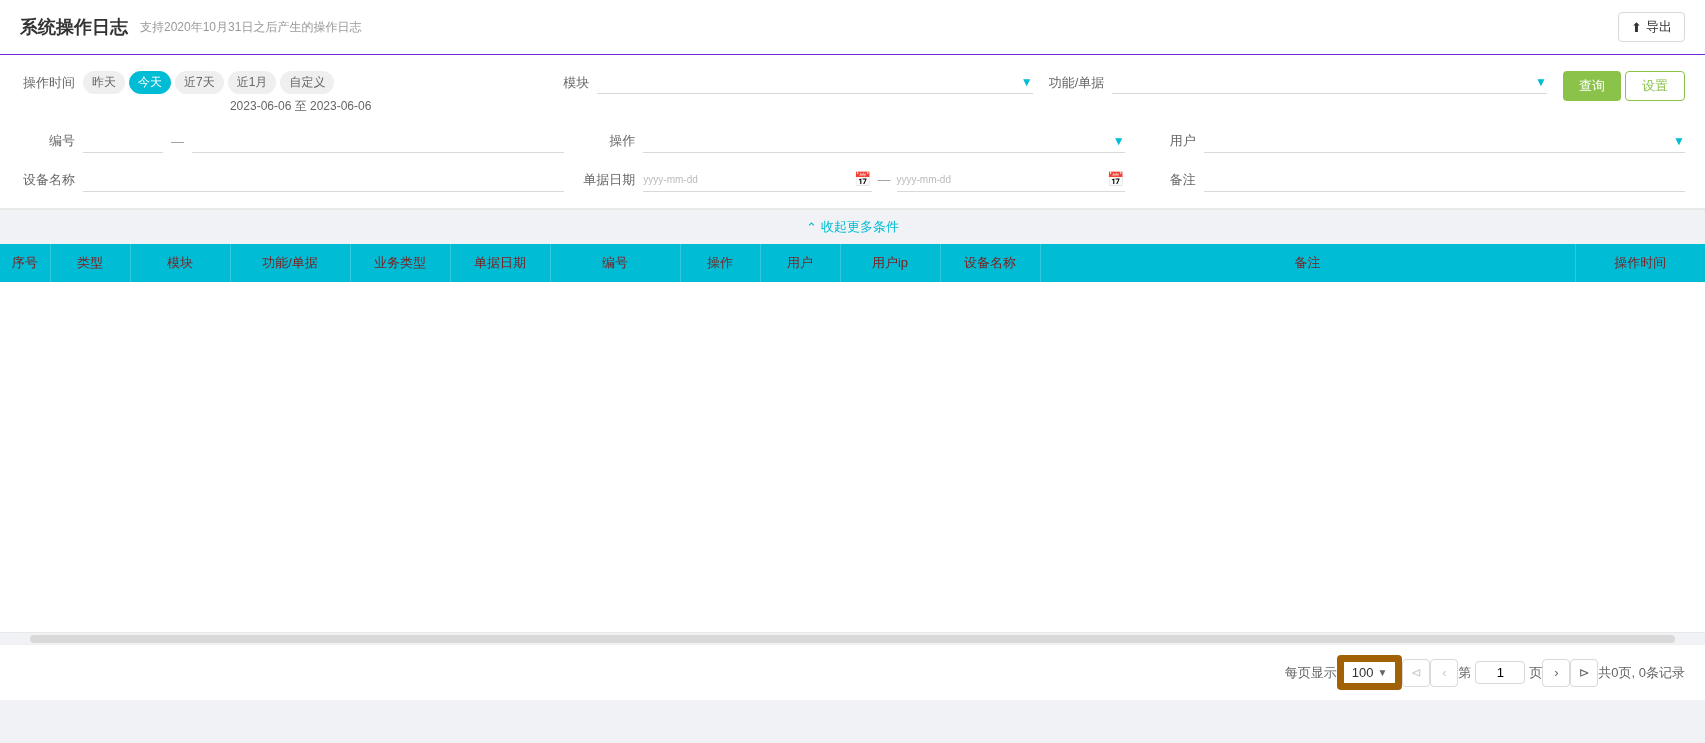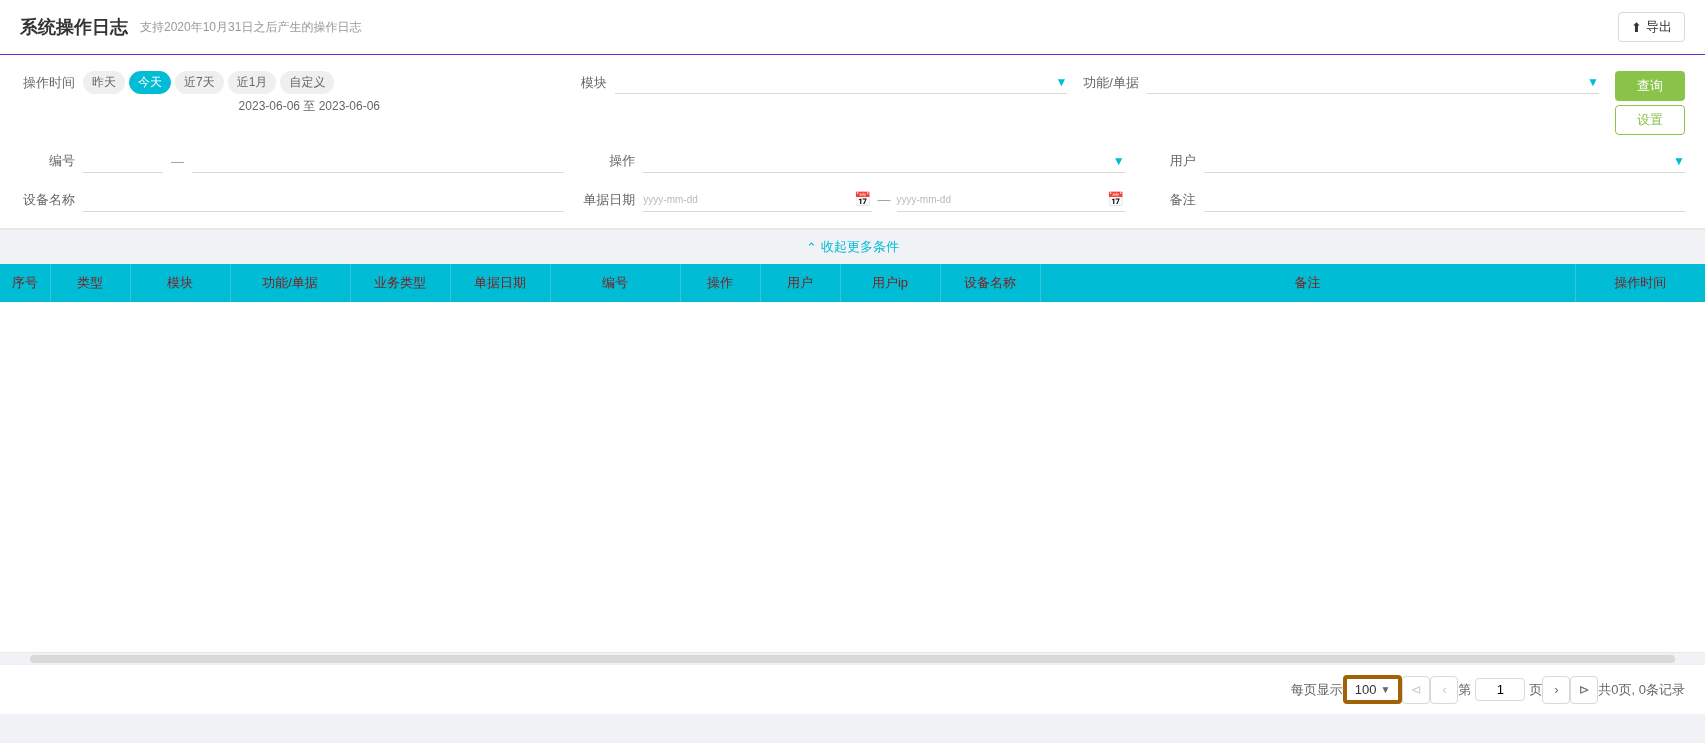--- a/index.html
+++ b/index.html
@@ -81,21 +81,21 @@
       display: flex; align-items: center;
       border-bottom: 1px solid #d9d9d9; padding: 4px 0;
       gap: 4px; flex: 1;
     }
     .date-placeholder { color: #bbb; font-size: 10px; flex: 1; }
     .calendar-icon { color: #00bcd4; font-size: 14px; cursor: pointer; }
 
     .dash { color: #999; }
 
     .action-buttons {
-      display: flex; flex-direction: column; gap: 4px; min-width: 70px;
+      display: flex; flex-direction: row; gap: 4px; min-width: 70px;
     }
     .query-btn {
       background: #8bc34a; border: none; border-radius: 4px;
       color: #fff; padding: 6px 16px; cursor: pointer; font-size: 13px;
       white-space: nowrap;
     }
     .settings-btn {
       background: #fff; border: 1px solid #8bc34a; border-radius: 4px;
       color: #8bc34a; padding: 5px 16px; cursor: pointer; font-size: 13px;
       white-space: nowrap;
@@ -143,21 +143,21 @@
     }
 
     .pagination-bar {
       display: flex; align-items: center; justify-content: flex-end;
       padding: 10px 20px; background: #fff;
       border-top: 1px solid #f0f0f0; gap: 0;
     }
     .page-size-label { color: #666; font-size: 13px; }
     .page-size-select {
       display: flex; align-items: center; gap: 4px;
-      border: 4px solid #a16207; border-radius: 4px;
+      border: 7px solid #a16207; border-radius: 4px;
       padding: 3px 8px; cursor: pointer; font-size: 13px;
       background: #fff;
     }
     .page-size-arrow { color: #666; font-size: 10px; }
 
     .page-nav-btn {
       width: 28px; height: 28px; display: flex; align-items: center; justify-content: center;
       border: 1px solid #d9d9d9; border-radius: 4px;
       cursor: pointer; font-size: 13px; background: #fff; color: #666;
     }

